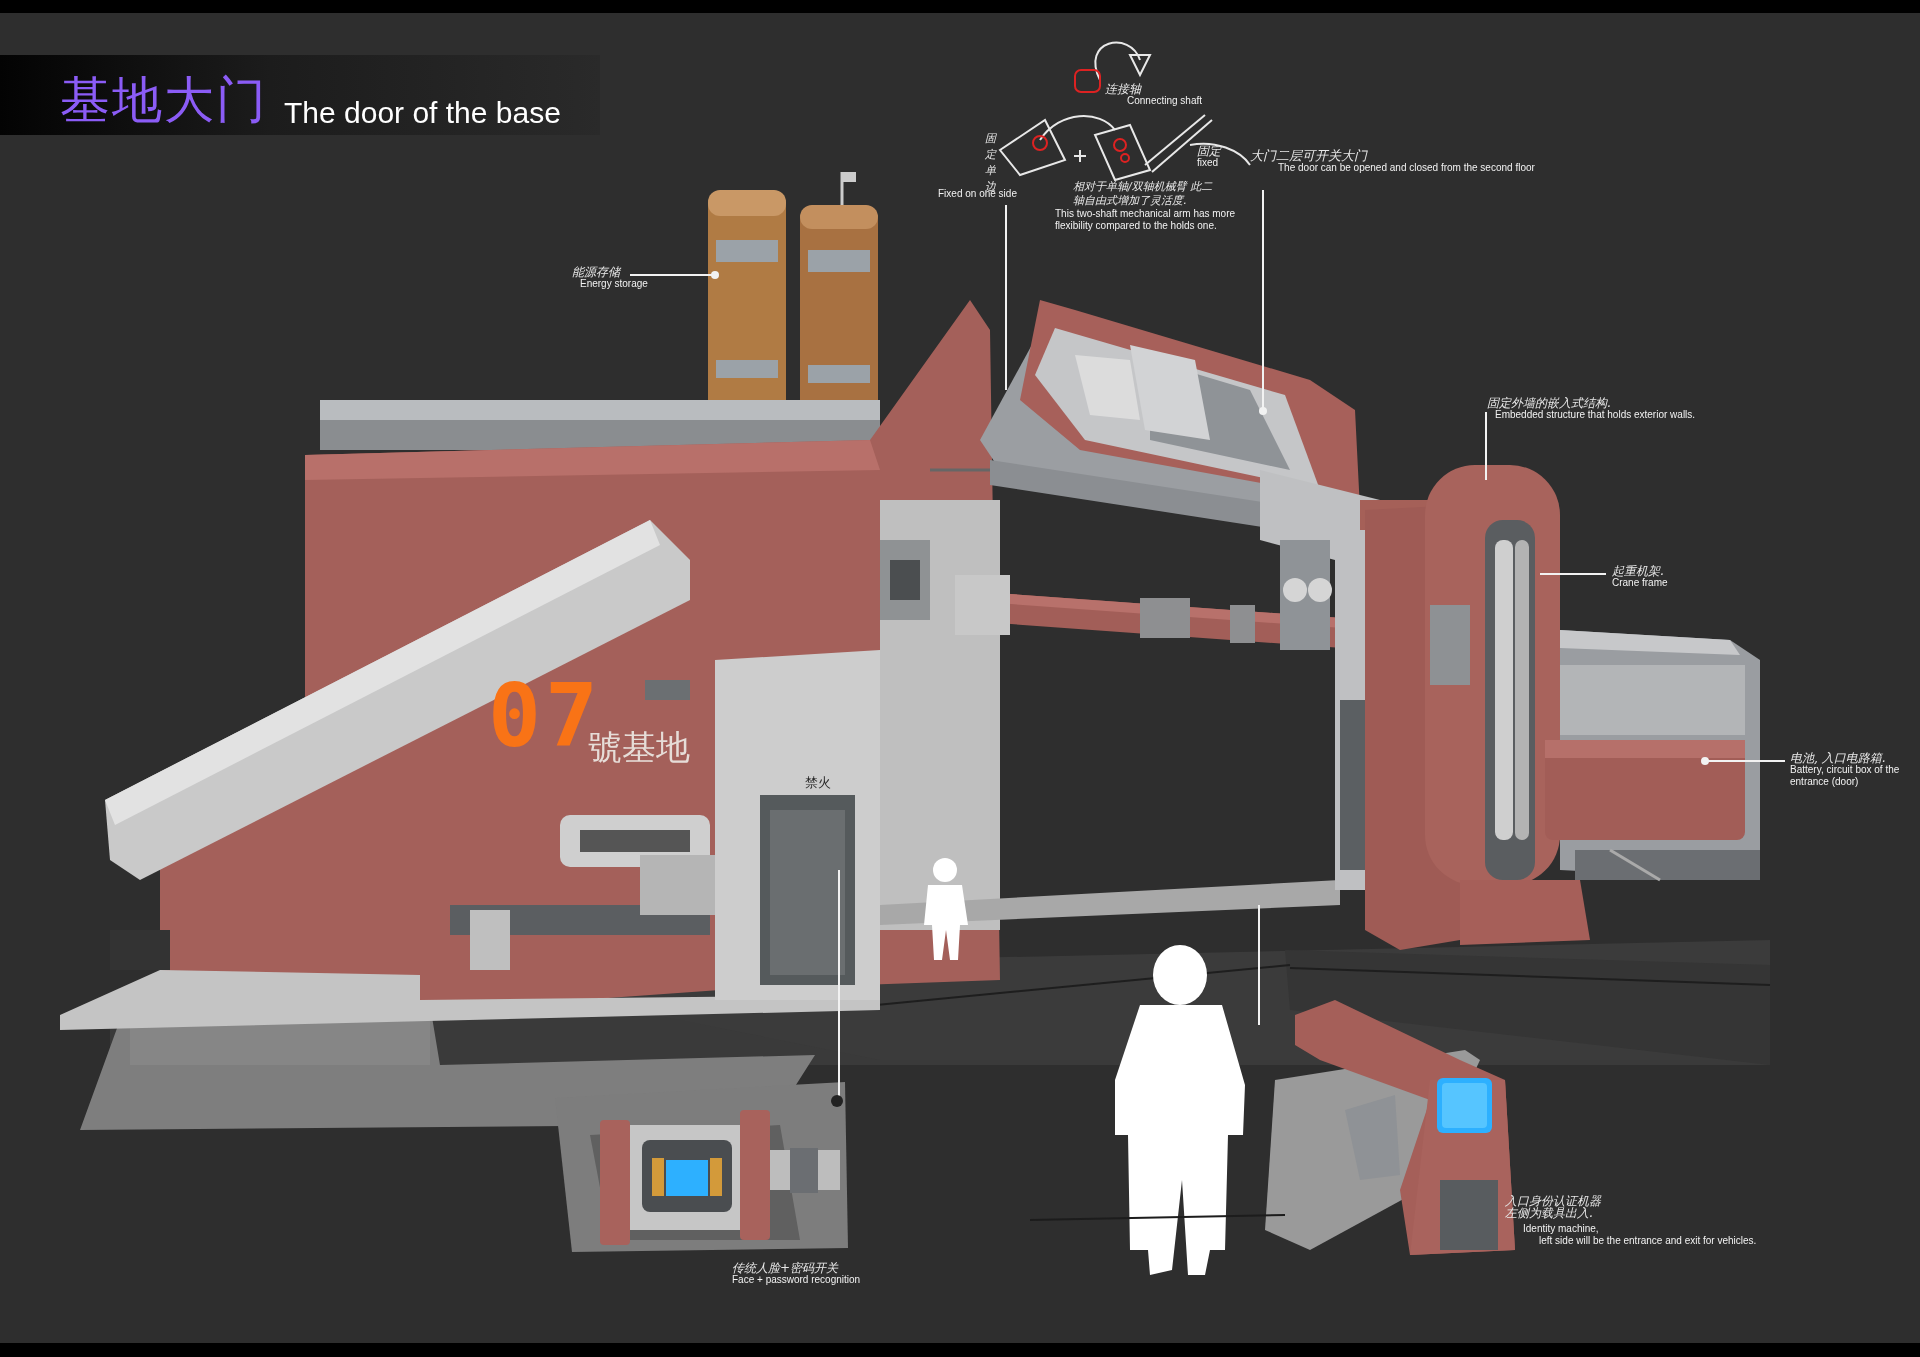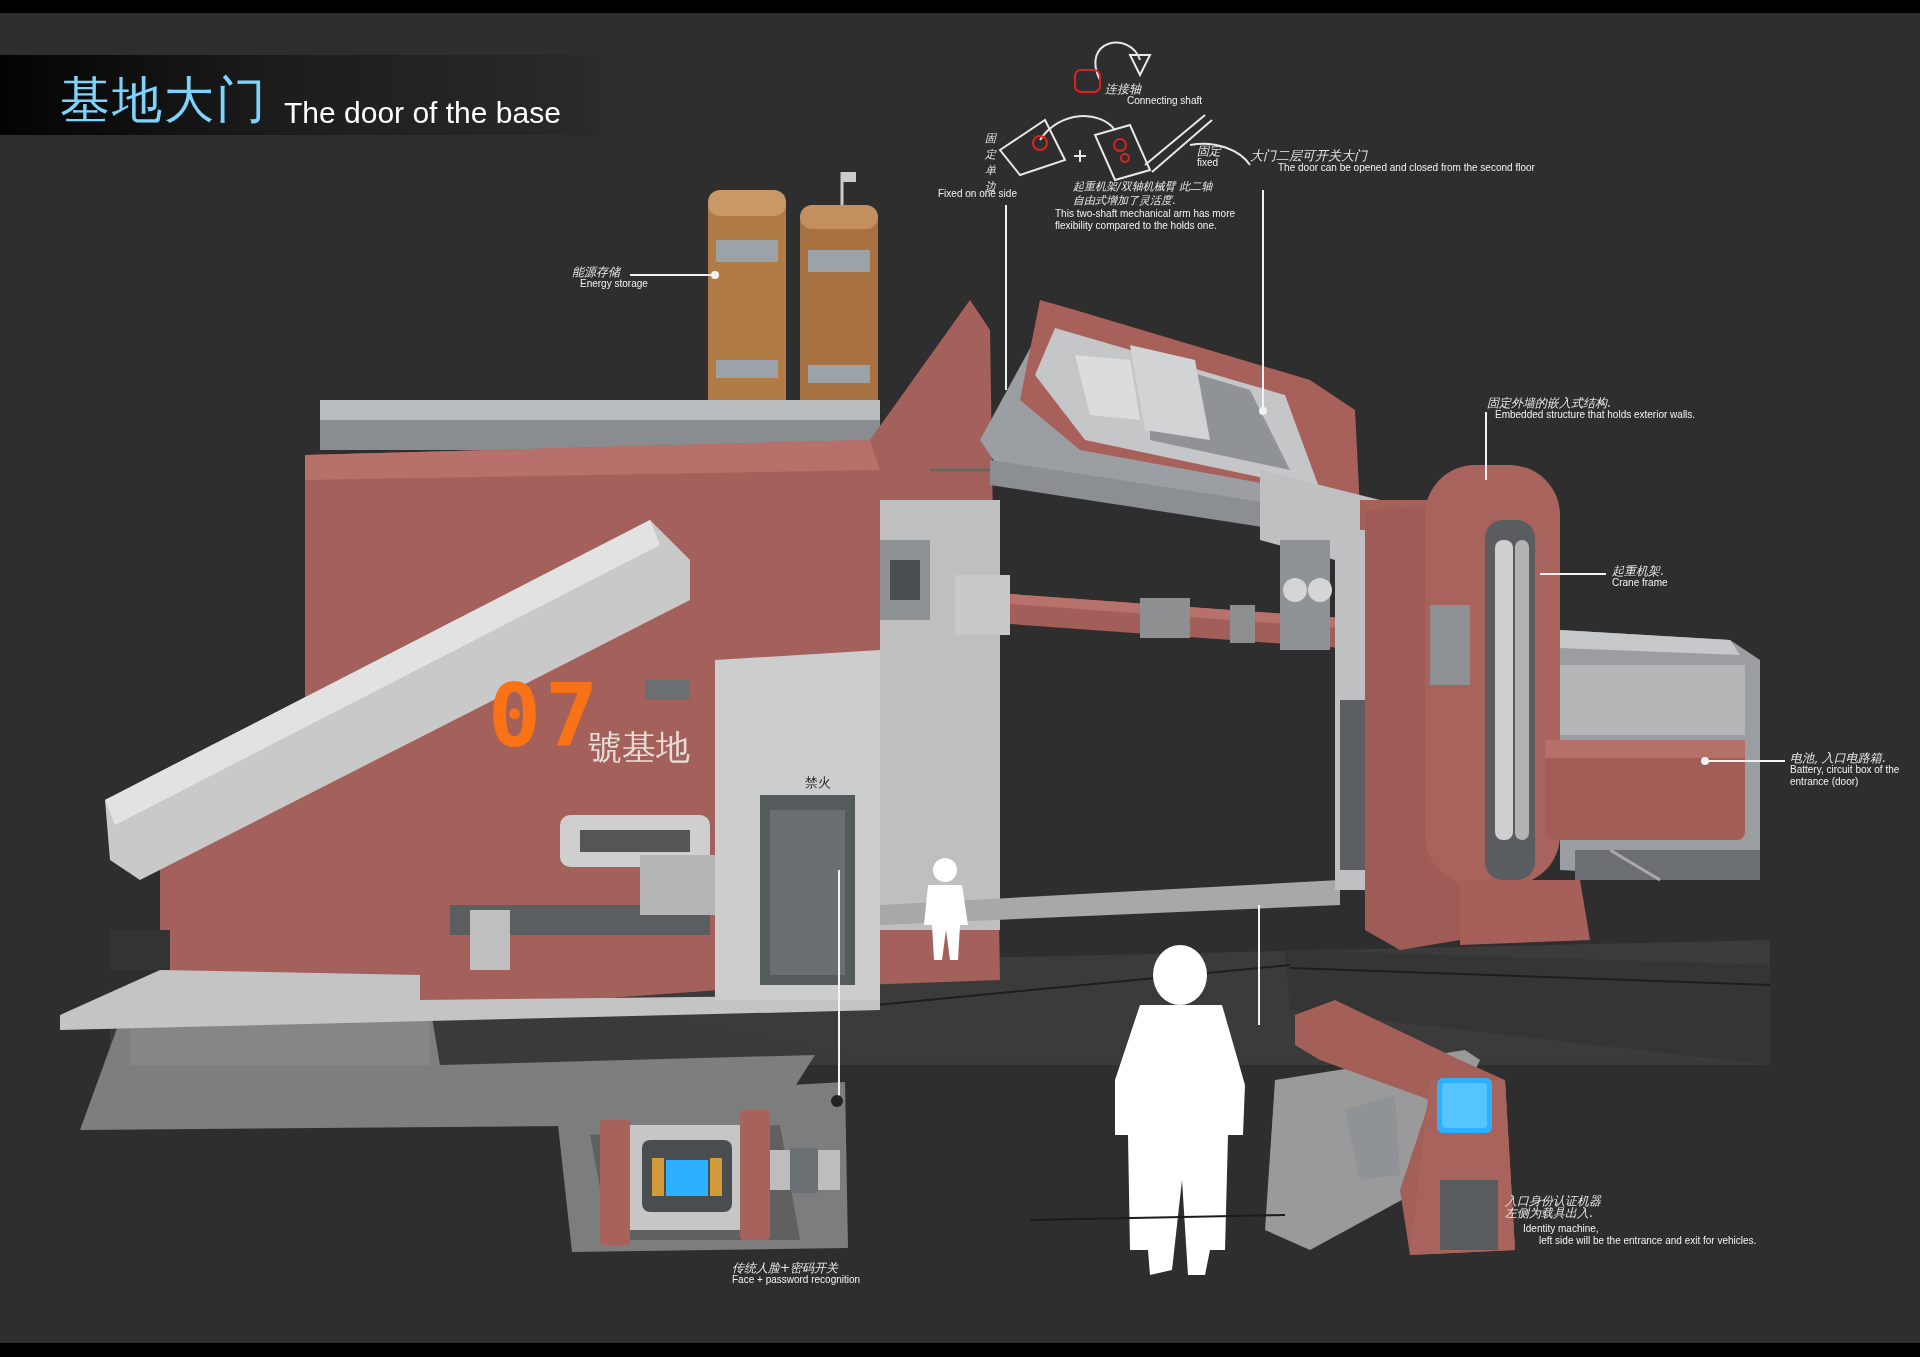--- a/index.html
+++ b/index.html
@@ -1,19 +1,19 @@
 <!DOCTYPE html>
 <html><head>
 <meta charset="utf-8">
 <style>
   html,body{margin:0;padding:0;background:#000;}
   body{width:1920px;height:1357px;position:relative;overflow:hidden;font-family:"DejaVu Sans","Liberation Sans",sans-serif;}
   .sheet{position:absolute;left:0;top:13px;width:1920px;height:1330px;background:#2e2e2e;}
   .title-bar{position:absolute;left:0;top:55px;width:600px;height:80px;background:linear-gradient(90deg,#030303 0%,#1c1c1c 45%,#2a2a2a 100%);}
-  .title-cn{position:absolute;left:60px;top:67px;font-size:50px;color:#7dd3fc;letter-spacing:2px;font-family:"DejaVu Sans",sans-serif;}
+  .title-cn{position:absolute;left:60px;top:67px;font-size:50px;color:#8b5cf6;letter-spacing:2px;font-family:"DejaVu Sans",sans-serif;}
   .title-en{position:absolute;left:284px;top:96px;font-size:30px;color:#fff;font-family:"Liberation Sans",sans-serif;}
   .ann{position:absolute;color:#f2f2f2;font-family:"Liberation Sans",sans-serif;font-size:10px;line-height:12px;white-space:nowrap;}
   .ann .cn{font-family:"DejaVu Serif",serif;font-style:italic;font-size:12px;color:#e8e8e8;display:block;}
   .leader{position:absolute;background:#f2f2f2;}
   .dot{position:absolute;width:8px;height:8px;border-radius:50%;background:#f2f2f2;}
   svg{position:absolute;left:0;top:0;}
 </style>
 </head>
 <body>
 
@@ -209,21 +209,21 @@
   <span>Fixed on one side</span>
 </div>
 <div class="leader" style="left:1005px;top:205px;width:2px;height:185px;"></div>
 
 <div class="ann" style="left:1197px;top:145px;">
   <span class="cn">固定</span>
   <span>fixed</span>
 </div>
 
 <div class="ann" style="left:1055px;top:180px;">
-  <span class="cn" style="white-space:normal;width:145px;font-size:11px;line-height:14px;margin-left:18px;">起重机架/双轴机械臂 此二轴自由式增加了灵活度.</span>
+  <span class="cn" style="white-space:normal;width:145px;font-size:11px;line-height:14px;margin-left:18px;">相对于单轴/双轴机械臂 此二轴自由式增加了灵活度.</span>
   <span style="display:block;">This two-shaft mechanical arm has more</span>
   <span style="display:block;">flexibility compared to the holds one.</span>
 </div>
 
 <div class="ann" style="left:1250px;top:150px;">
   <span class="cn" style="font-size:13px;">大门二层可开关大门</span>
   <span style="margin-left:28px;">The door can be opened and closed from the second floor</span>
 </div>
 <div class="leader" style="left:1262px;top:190px;width:2px;height:220px;"></div>
 <div class="dot" style="left:1259px;top:407px;"></div>

